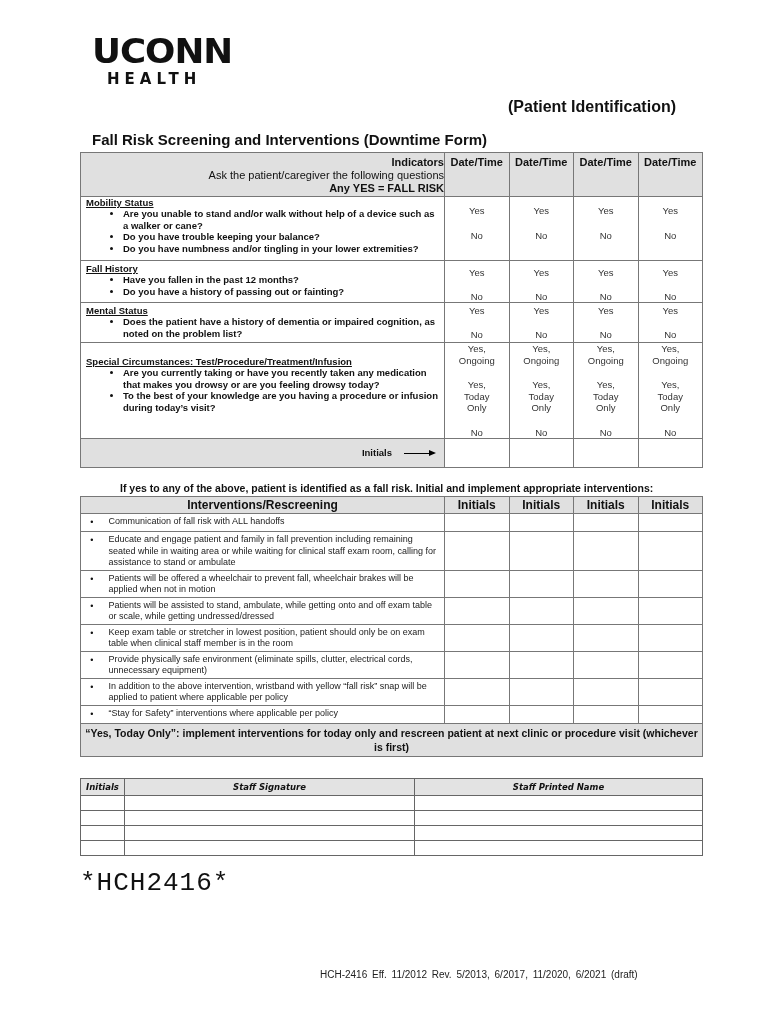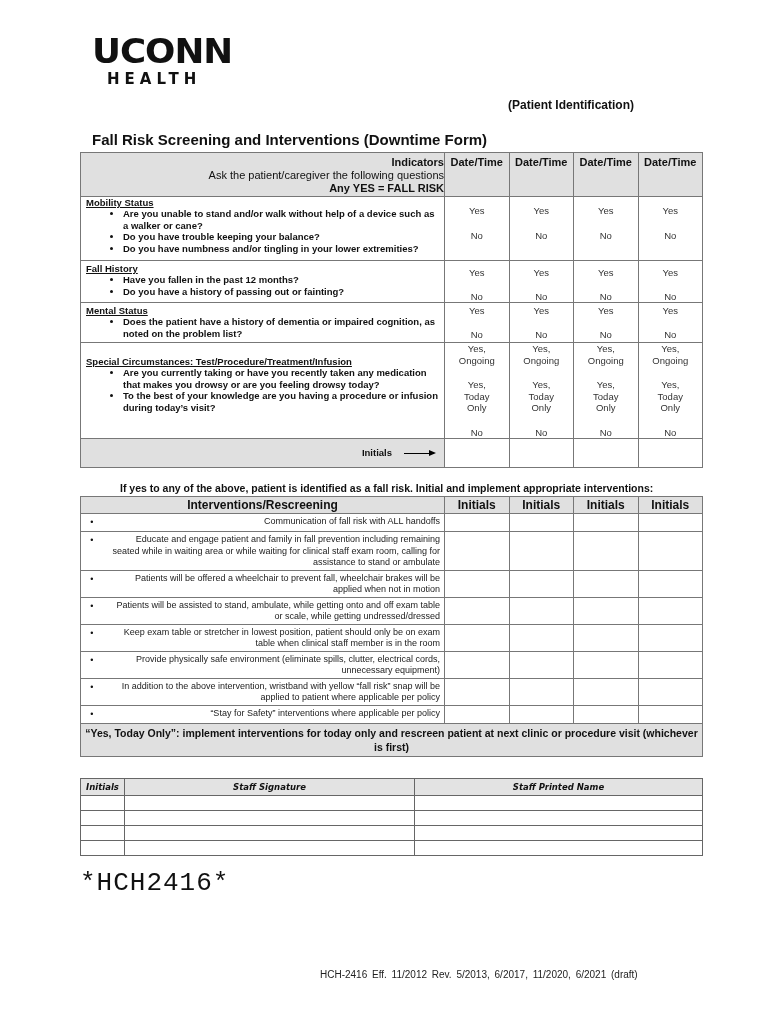--- a/index.html
+++ b/index.html
@@ -1,20 +1,20 @@
 <!DOCTYPE html>
 <html><head>
 <meta charset="utf-8">
 <style>
   html, body { margin:0; padding:0; background:#ffffff; }
   body { width:770px; height:1024px; position:relative; overflow:hidden; font-family:"Liberation Sans", sans-serif; color:#111; }
   .abs { position:absolute; }
   .logo1 { left:92px; top:34px; font-family:"DejaVu Sans", sans-serif; font-weight:bold; font-size:34px; letter-spacing:-1px; line-height:34px; transform:scaleX(1.05); transform-origin:left; }
   .logo2 { left:107px; top:70px; font-family:"DejaVu Sans", sans-serif; font-weight:bold; font-size:15px; letter-spacing:5px; line-height:18px; }
-  .patid { left:508px; top:98px; font-size:12px; font-weight:bold;text-align:center; }
+  .patid { left:508px; top:98px; font-size:16px; font-weight:bold;text-align:center; }
   .title { left:92px; top:131px; font-size:15px; font-weight:bold; }
   table { border-collapse:collapse; }
   .t1 { position:absolute; left:80px; top:152px; width:623px; table-layout:fixed; }
   .t1 td, .t1 th { border:1px solid #777; font-size:9.5px; vertical-align:top; padding:0; }
   .t1 th { background:#e0e0e0; font-weight:bold; font-size:11px; }
   .hdr-ind { text-align:right; line-height:13px; padding-top:3px !important; }
   .hdr-ind .sub { font-weight:normal; }
   .sec-title { font-weight:bold; text-decoration:underline; font-size:9.5px; padding-left:5px; line-height:11px; }
   ul.q { margin:0; padding:0 4px 2px 42px; list-style:disc; line-height:11.5px;font-weight:bold; }
   .ans { text-align:center; line-height:11.5px; color:#333; }
@@ -22,21 +22,21 @@
   .init-row td { background:#e0e0e0; }
   .init-label { text-align:right; font-weight:bold; font-size:12px; padding-right:10px !important; line-height:28px; vertical-align:middle !important; }
   .init-label .arrow { display:inline-block; width:30px; height:1px; background:#000; position:relative; vertical-align:middle; margin-left:12px; }
   .init-label .arrow:after { content:""; position:absolute; right:-2px; top:-3px; border-left:7px solid #000; border-top:3.5px solid transparent; border-bottom:3.5px solid transparent; }
   .init-row .blank { background:#fff; }
   .ifyes { left:84px; top:482px; font-size:10.5px; font-weight:bold;padding-left:36px; }
   .t2 { position:absolute; left:80px; top:496px; width:623px; table-layout:fixed; }
   .t2 td, .t2 th { border:1px solid #777; font-size:9px; padding:0; vertical-align:top; }
   .t2 th { background:#e0e0e0; font-size:12px; font-weight:bold; line-height:16px; }
   .t2 .bul { width:22px; text-align:center; line-height:11.5px; border-right:none; }
-  .t2 .txt { border-left:none; line-height:11.5px; padding:2px 4px 1px 6px; color:#222;text-align:right; }
+  .t2 .txt { border-left:none; line-height:11.5px; padding:2px 4px 1px 6px; color:#222; }
   .t2 .note td { background:#e0e0e0; font-weight:bold; font-size:10.5px; text-align:center; line-height:14px; padding:2px 4px; }
   .t3 { position:absolute; left:80px; top:778px; width:623px; table-layout:fixed; }
   .t3 td, .t3 th { border:1px solid #666; height:14px; padding:0; }
   .t3 th { background:#e3e3e3; font-family:"DejaVu Sans", sans-serif; font-style:italic; font-weight:bold; font-size:8.5px; text-align:center; height:16px; }
   .barcode { left:80px; top:868px; font-family:"Liberation Mono", monospace; font-size:26px; letter-spacing:1px; }
   .footer { left:320px; top:969px; font-size:10px; color:#222; word-spacing:2px; }
   .page { left:662px; top:1004px; font-size:10px; color:#222;margin-top:40px; }
 </style>
 </head>
 <body>

